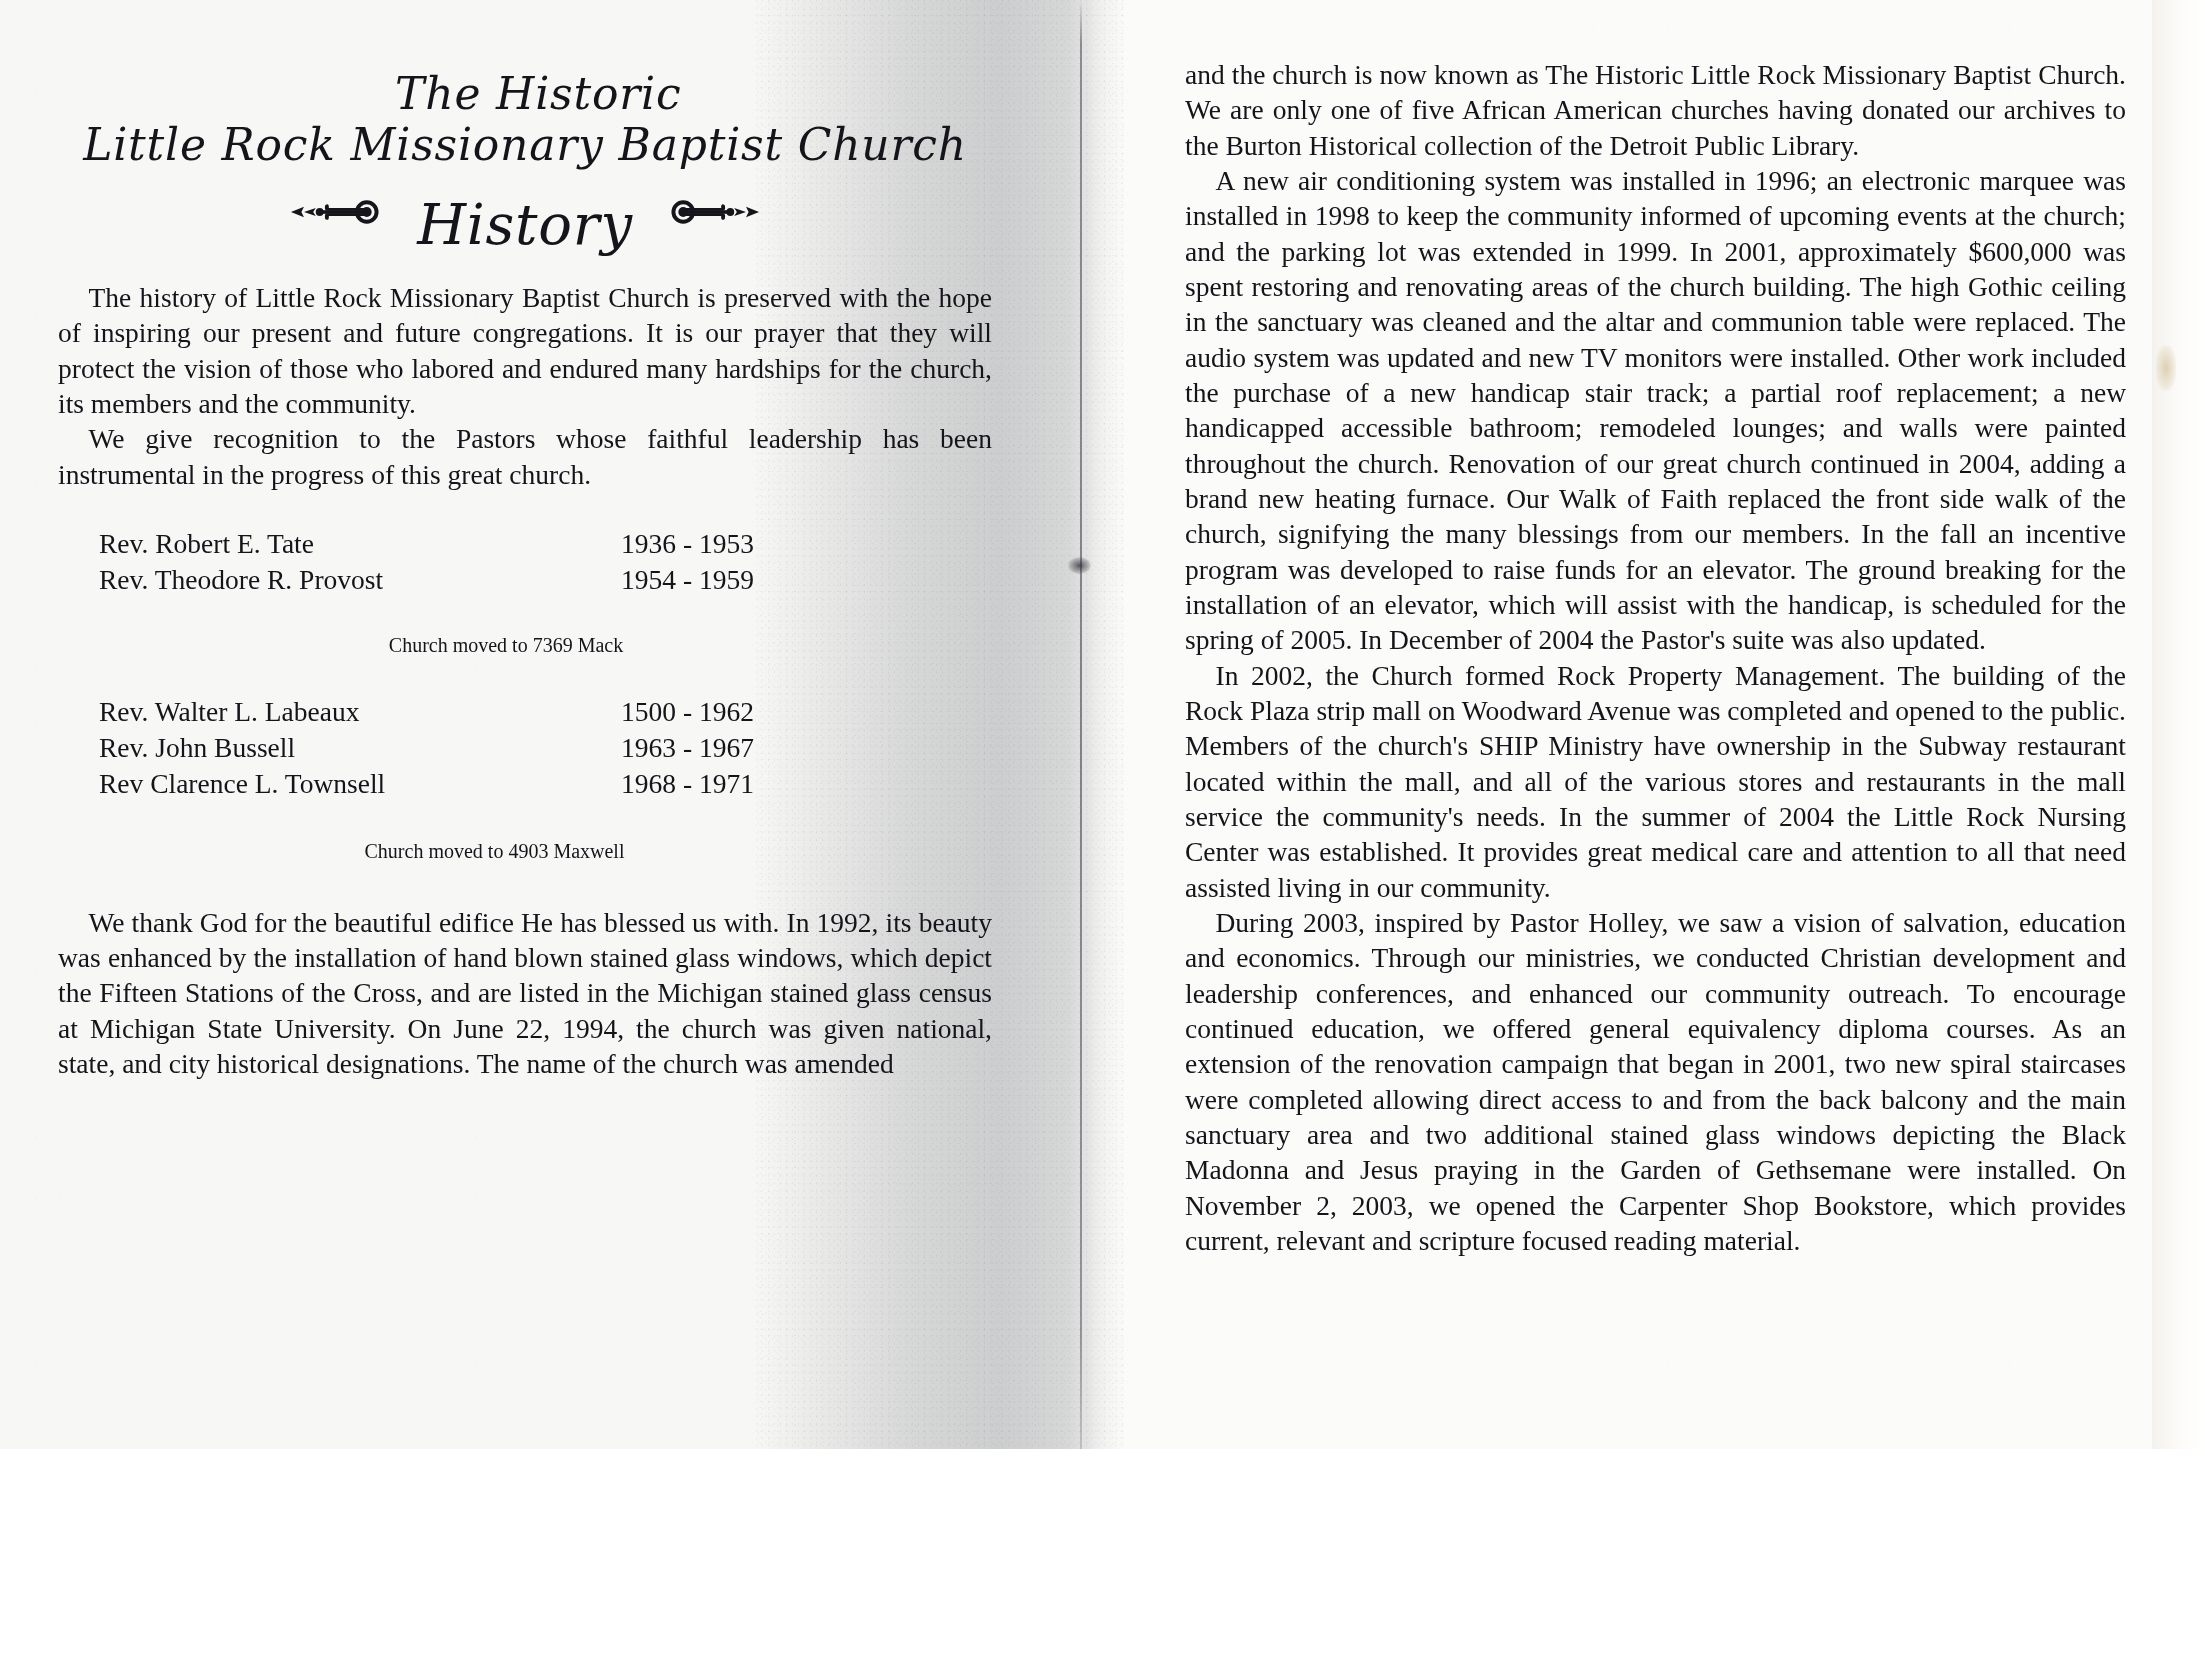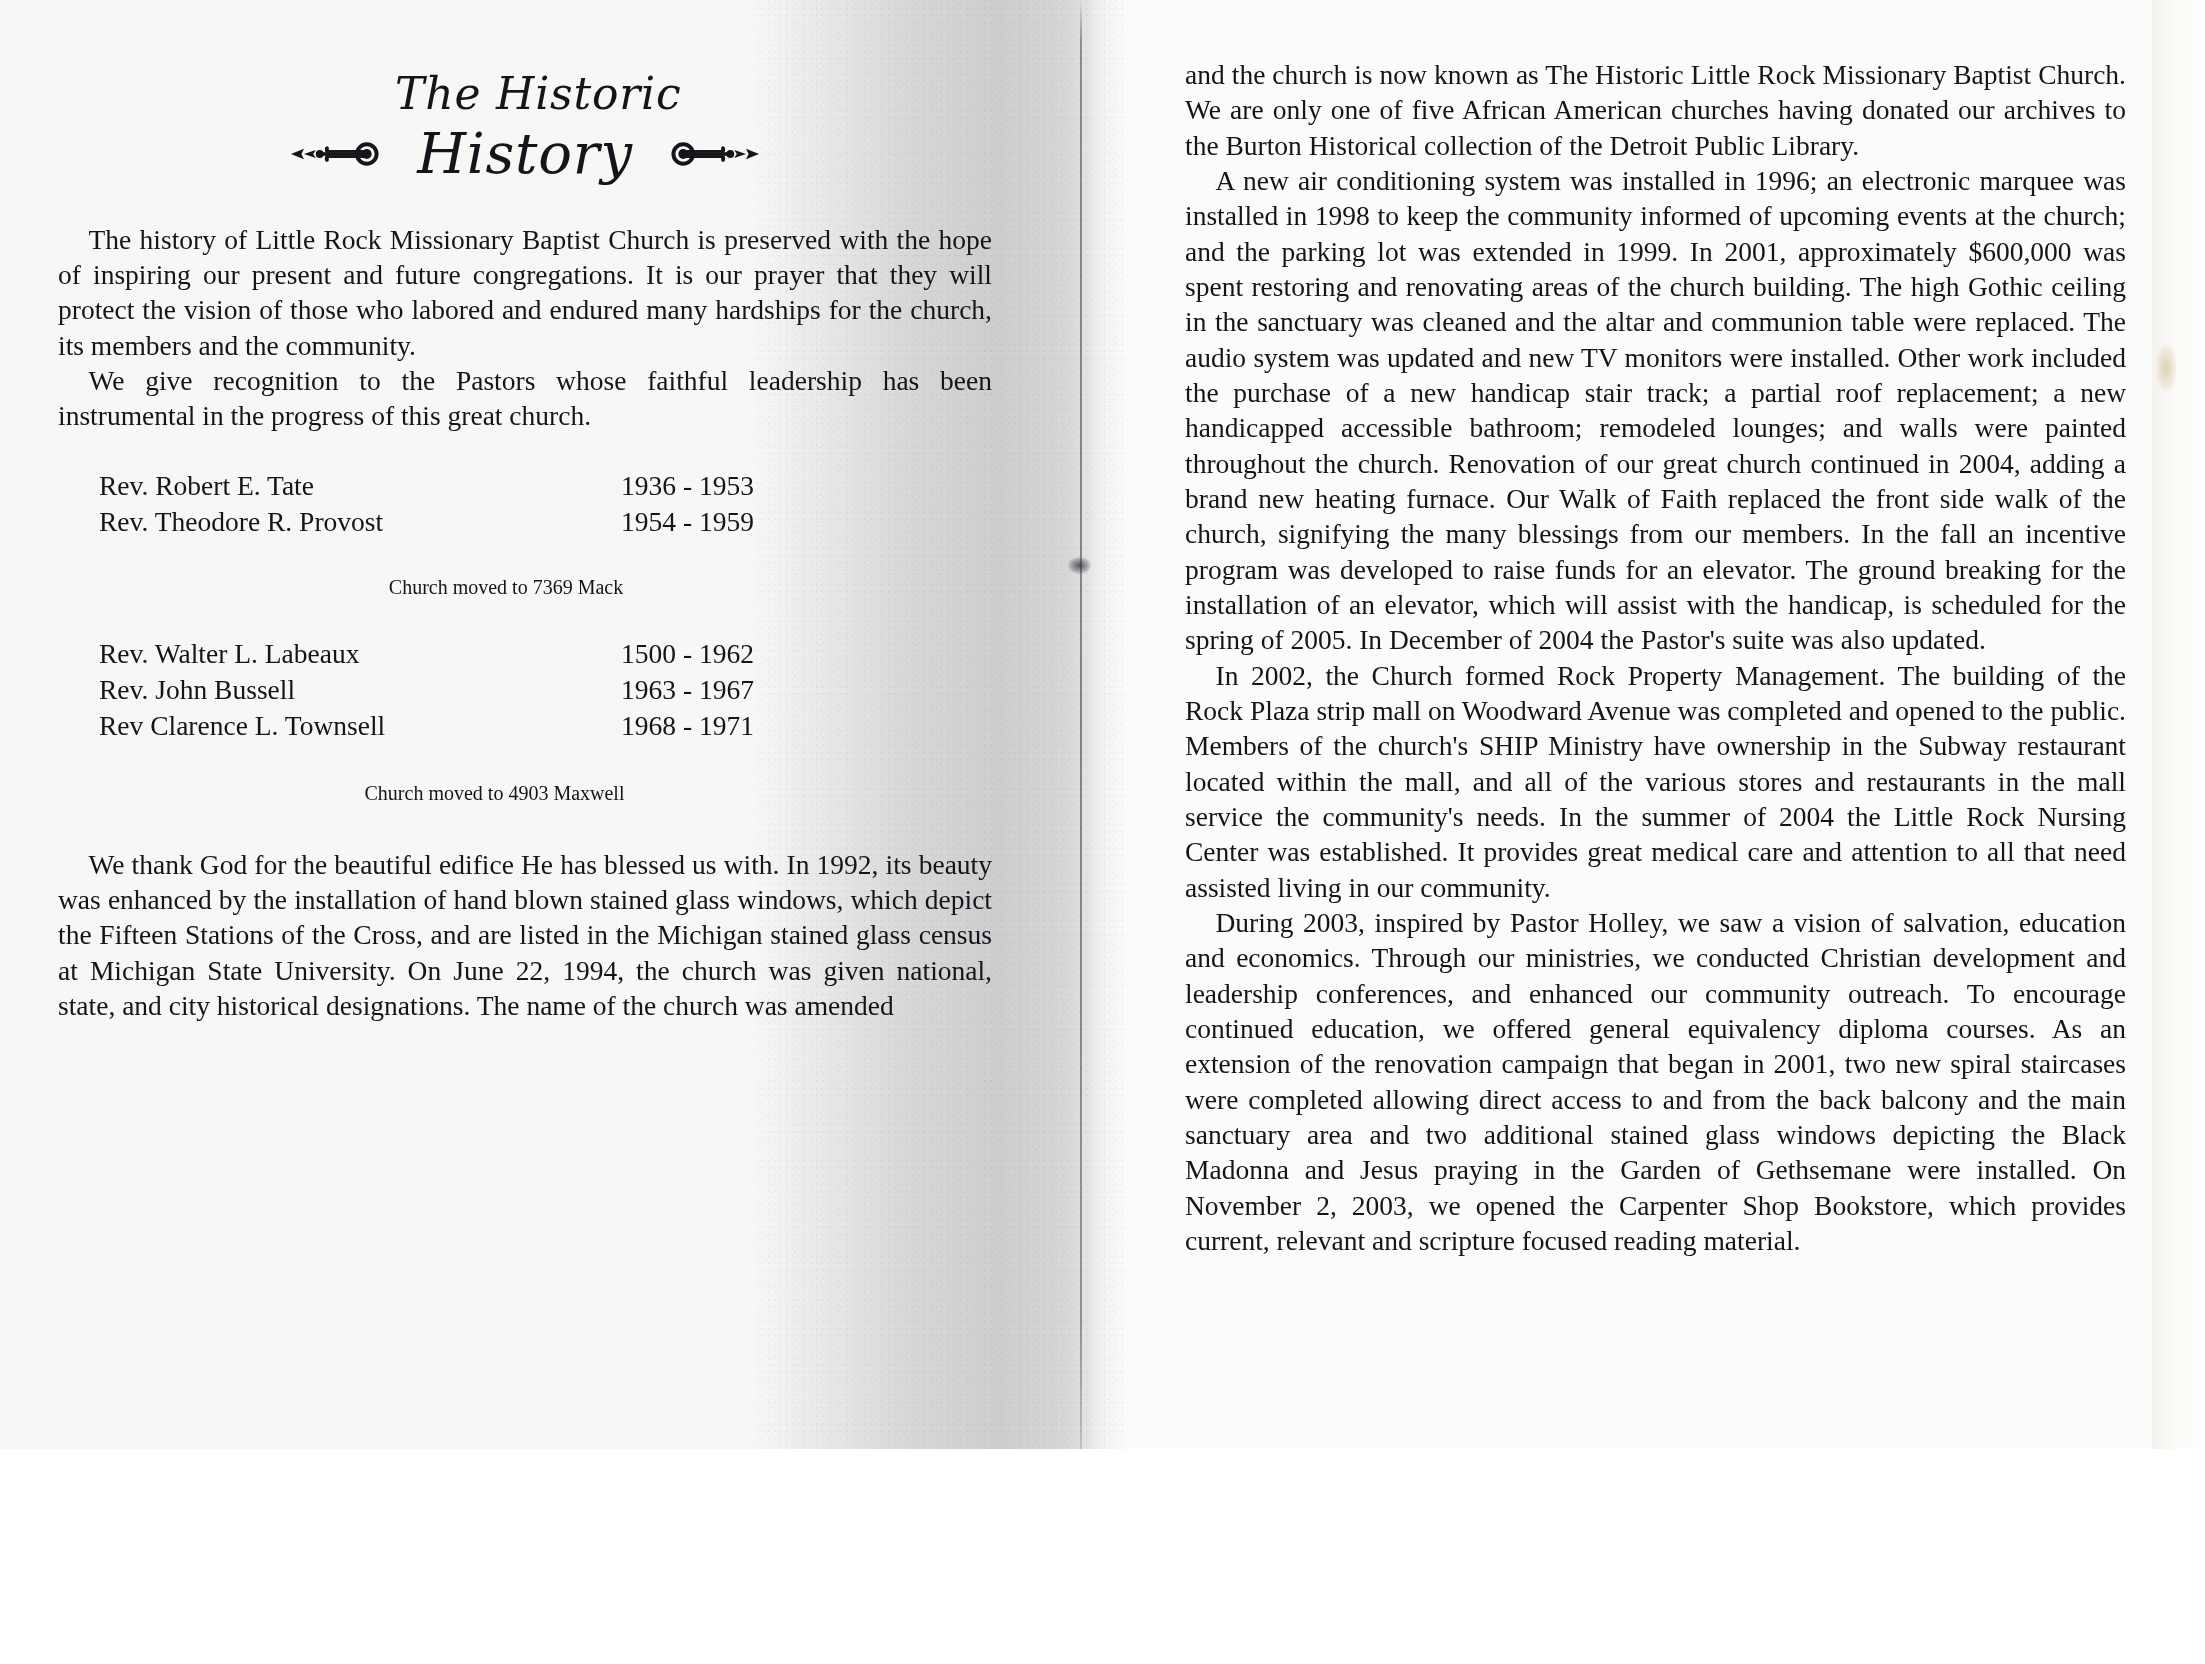--- a/index.html
+++ b/index.html
@@ -149,21 +149,21 @@
     align-items: center;
     justify-content: center;
     gap: 30.5px;
     margin-top: 1.3px;
     height: 74px;
   }
   .history-word {
     font-size: 56px;
     line-height: 1;
     position: relative;
-    top: 0;
+    top: 13px;
   }
   .orn { flex: 0 0 auto; display: block; }
   .orn.flip { transform: scaleX(-1); }
 
   
   .body-text {
     font-size: 27.5px;
     line-height: 1.285;
     text-align: justify;
     text-justify: inter-word;
@@ -219,20 +219,21 @@
   <div class="crease"></div>
   <div class="crease-blot"></div>
   <div class="right-page-edge"></div>
   <div class="edge-stain"></div>
   <div class="edge-stain b"></div>
 
   <div class="column col-left">
 
     <div class="masthead">
       <div class="script title-line1">The Historic</div>
+      <div class="script title-line2">Little Rock Missionary Baptist Church</div>
 
       <div class="history-row">
         <svg class="orn" width="98" height="34" viewBox="0 0 148 52">
           <g fill="#15151b">
             <path d="M2 26 L22 18 L18 26 L22 34 Z"></path>
             <path d="M22 26 L40 20 L36 26 L40 32 Z"></path>
             <circle cx="46" cy="26" r="6"></circle>
             <rect x="46" y="23.2" width="74" height="5.6"></rect>
             <path d="M58 14 q-4 0 -4 4 l0 3 q0 3 4 3 l56 0 0 -4 -54 0 0 -2 q0 -4 -2 -4 z"></path>
             <path d="M58 38 q-4 0 -4 -4 l0 -3 q0 -3 4 -3 l56 0 0 4 -54 0 0 2 q0 4 -2 4 z"></path>

